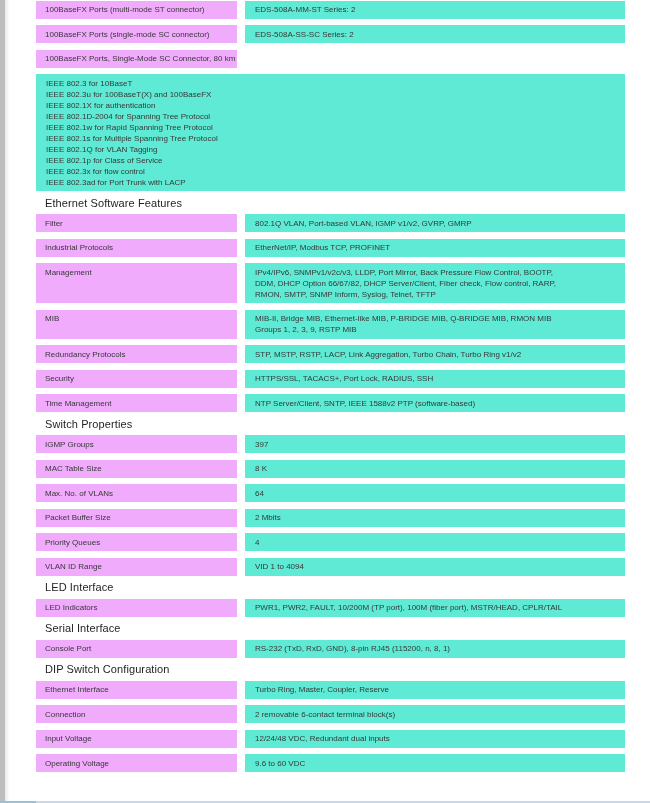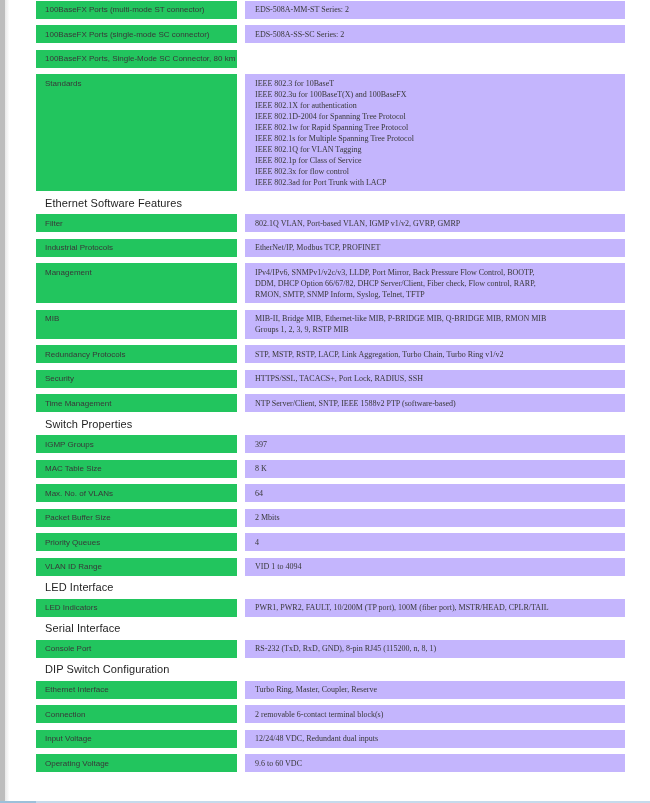--- a/index.html
+++ b/index.html
@@ -49,51 +49,49 @@
   }
   .cell {
     font-size: 8px;
     line-height: 11px;
     color: #383838;
     box-sizing: content-box;
   }
   .cell.label {
     width: 192px;
     padding: 3.5px 0 3.5px 9px;
-    background: #22c55e;
+    background: #f0abfc;
     margin-right: 8px;
     flex: none;
   }
   .cell.value {
     flex: 1;
     padding: 3.5px 10px;
-    background: #c4b5fd;
+    background: #5eead4;
     white-space: pre-line;
-    font-family: Liberation Serif, serif;
   }
 </style>
 </head>
 <body>
 
 <div class="page">
   <div class="left-strip"></div>
   <div class="content" id="table-root">
       <div class="row">
         <div class="cell label">100BaseFX Ports (multi-mode ST connector)</div>
         <div class="cell value">EDS-508A-MM-ST Series: 2</div>
       </div>
       <div class="row">
         <div class="cell label">100BaseFX Ports (single-mode SC connector)</div>
         <div class="cell value">EDS-508A-SS-SC Series: 2</div>
       </div>
       <div class="row">
         <div class="cell label">100BaseFX Ports, Single-Mode SC Connector, 80 km</div>
       </div>
       <div class="row">
-        <div class="cell label">Standards</div>
         <div class="cell value">IEEE 802.3 for 10BaseT
 IEEE 802.3u for 100BaseT(X) and 100BaseFX
 IEEE 802.1X for authentication
 IEEE 802.1D-2004 for Spanning Tree Protocol
 IEEE 802.1w for Rapid Spanning Tree Protocol
 IEEE 802.1s for Multiple Spanning Tree Protocol
 IEEE 802.1Q for VLAN Tagging
 IEEE 802.1p for Class of Service
 IEEE 802.3x for flow control
 IEEE 802.3ad for Port Trunk with LACP</div>

